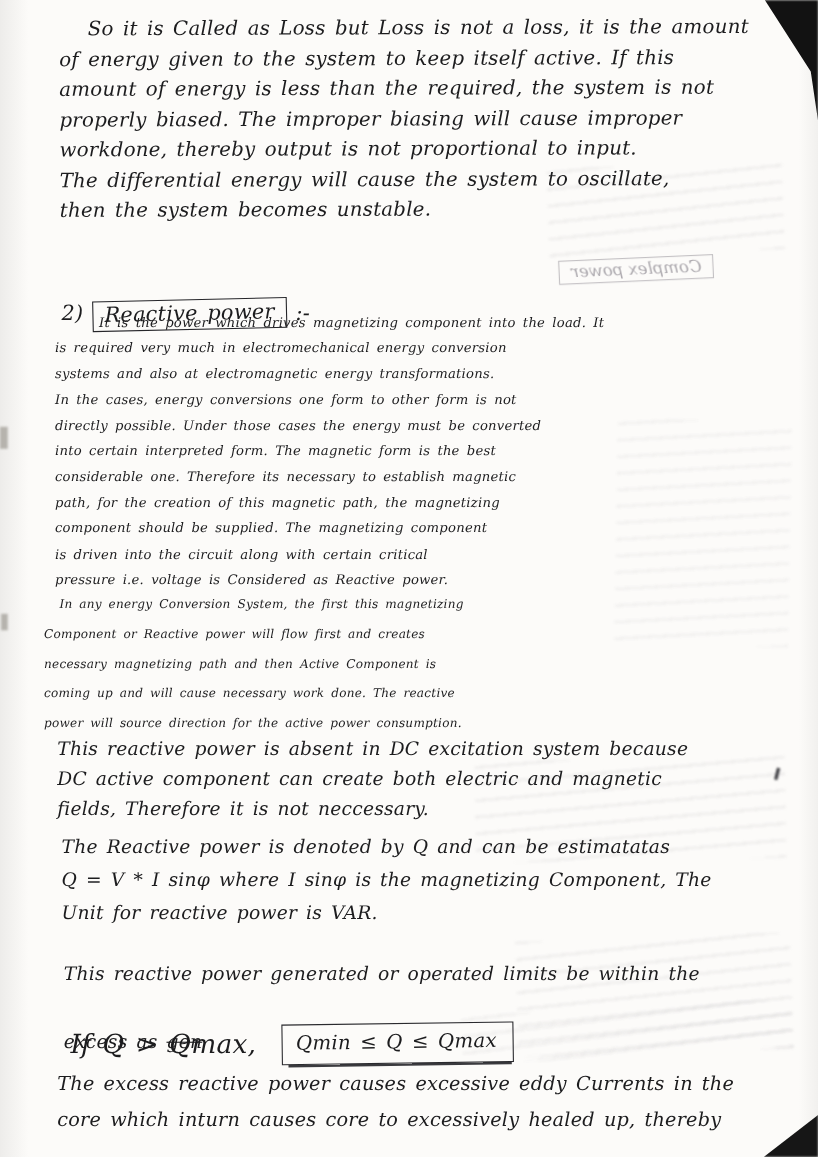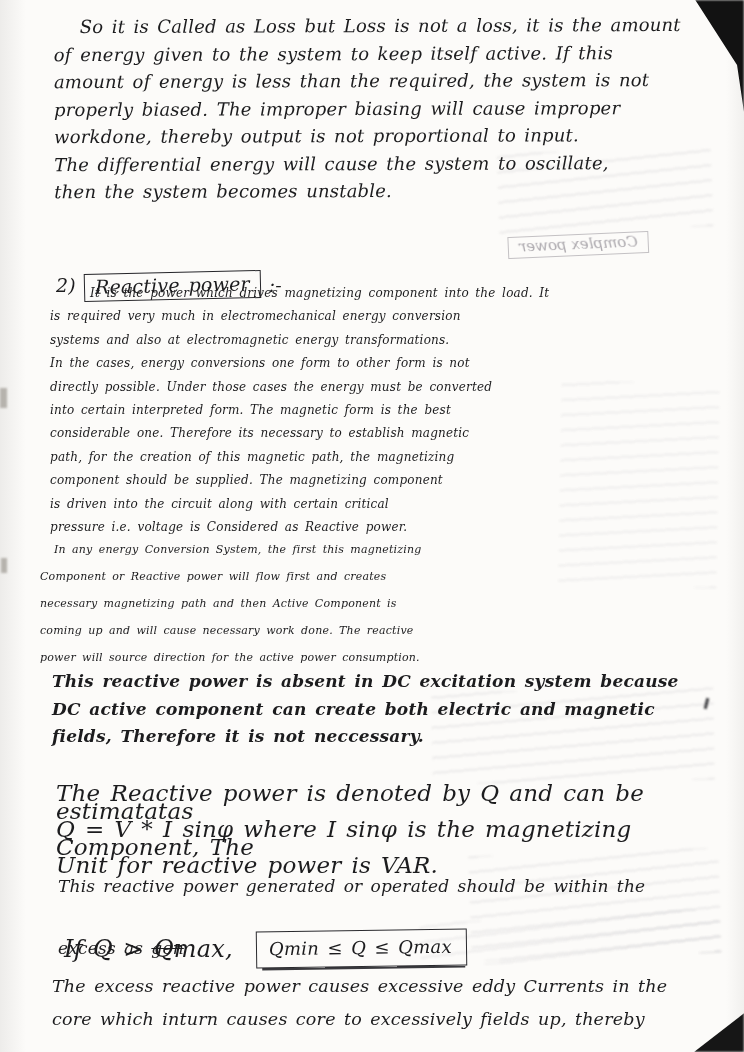--- a/index.html
+++ b/index.html
@@ -21,22 +21,22 @@
     position: absolute;
     color: #1c1c1e;
     font-style: italic;
     letter-spacing: 0.2px;
     word-spacing: 2.5px;
     white-space: pre-line;
   }
   .p1 { left: 54px; top: 12px;  width: 668px; font-size: 18px;   line-height: 27.5px; text-indent: 26px; transform: rotate(-0.2deg); }
   .p2 { left: 50px; top: 282px; width: 674px; font-size: 12px; line-height: 23.4px; text-indent: 40px; }
   .p3 { left: 40px; top: 536px; width: 668px; font-size: 11px;   line-height: 27px;   text-indent: 14px; }
-  .p4 { left: 52px; top: 668px; width: 668px; font-size: 17px;   line-height: 27.5px; font-weight: bold; }
-  .p5 { left: 56px; top: 755px; width: 668px; font-size: 23px;   line-height: 18px; margin-top: 29px; }
+  .p4 { left: 52px; top: 668px; width: 668px; font-size: 17px;   line-height: 27.5px; }
+  .p5 { left: 56px; top: 755px; width: 668px; font-size: 17px;   line-height: 30px; }
   .p6 { left: 58px; top: 843px; width: 668px; font-size: 17px;   line-height: 29px; }
   .cond { left: 64px; top: 935px; font-size: 24px; text-align: right; }
   .p7 { left: 52px; top: 970px; width: 680px; font-size: 17.5px; line-height: 33px; }
 
   .heading { left: 56px; top: 250px; font-size: 19px; }
   .heading .num { display: inline-block; margin-right: 8px; }
   .boxed-title {
     display: inline-block;
     border: 1.6px solid #26262a;
     padding: 1px 10px 3px 10px;
@@ -146,27 +146,27 @@
 
   <div class="ink p4">This reactive power is absent in DC excitation system because
 DC active component can create both electric and magnetic
 fields, Therefore it is not neccessary.</div>
 
   <div class="ink p5">The Reactive power is denoted by Q and can be estimatatas
 Q = V * I sinφ where I sinφ is the magnetizing Component, The
 Unit for reactive power is VAR.</div>
 
   <div class="ink p6">
-    <span>This reactive power generated or operated should be within the</span><br>
+    <span>This reactive power generated or operated limits be within the</span><br>
     <span>excess as </span><span class="struck">gen</span><span class="formula-box">Qmin ≤ Q ≤ Qmax</span>
   </div>
 
   <div class="ink cond">If Q &gt; Qmax,</div>
 
   <div class="ink p7">The excess reactive power causes excessive eddy Currents in the
-core which inturn causes core to excessively fields up, thereby</div>
+core which inturn causes core to excessively healed up, thereby</div>
 
   <div class="corner-tr"></div>
   <div class="corner-br"></div>
   <div class="edge-mark m1"></div>
   <div class="edge-mark m2"></div>
   <div class="edge-mark m3"></div>
 </div>
 
 </body></html>

